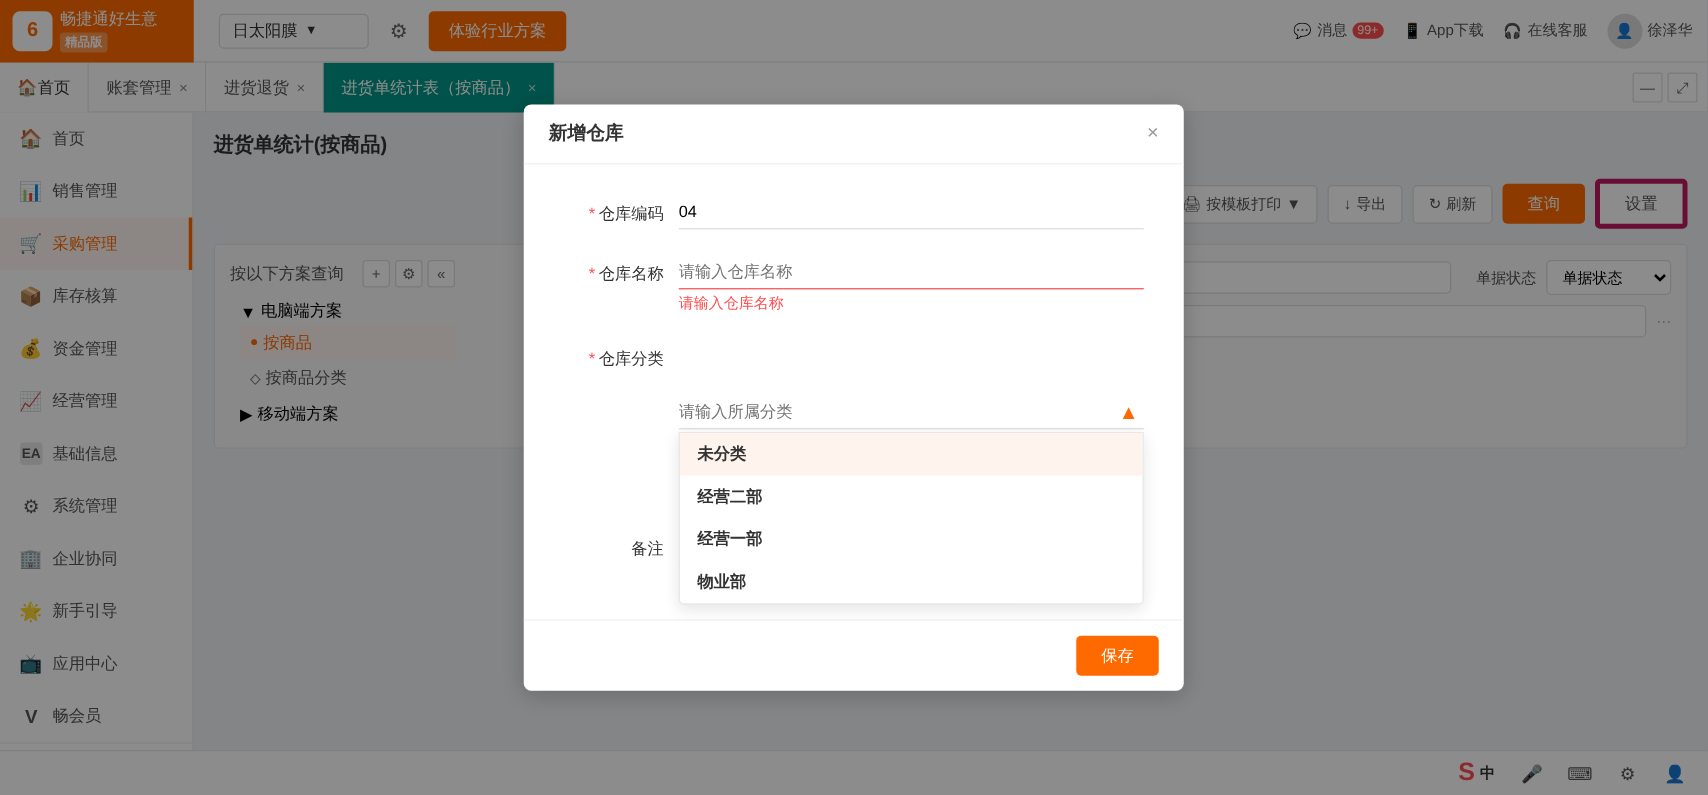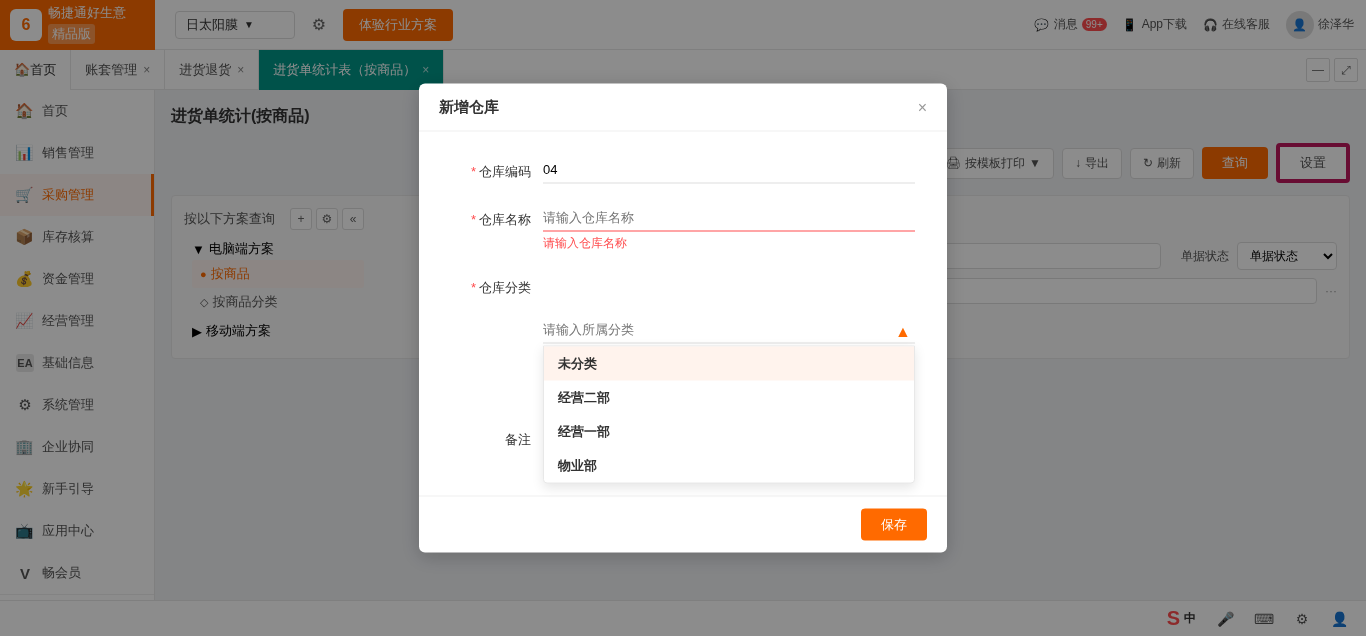--- a/index.html
+++ b/index.html
@@ -27,21 +27,21 @@
     }
     .logo-icon {
       width: 32px; height: 32px;
       background: #fff;
       border-radius: 6px;
       display: flex; align-items: center; justify-content: center;
       color: #ff6a00; font-weight: bold; font-size: 16px;
       margin-right: 6px;
     }
     .logo-text { color: #fff; font-size: 13px; line-height: 1.3; }
-    .logo-badge { font-size: 13px; background: rgba(255,255,255,0.3); padding: 1px 4px; border-radius: 3px; color: #fff; margin-top: 2px; display: inline-block; }
+    .logo-badge { font-size: 10px; background: rgba(255,255,255,0.3); padding: 1px 4px; border-radius: 3px; color: #fff; margin-top: 2px; display: inline-block; font-weight: bold; }
 
     .store-selector {
       display: flex; align-items: center;
       border: 1px solid #ddd; border-radius: 4px;
       padding: 4px 10px; margin-left: 20px; cursor: pointer;
       background: #fff; min-width: 120px; text-align: right;
     }
     .store-selector span { color: #333; margin-right: 6px; }
     .chevron-down { color: #999; font-size: 10px; }
 
@@ -178,21 +178,20 @@
 
     
     .query-panel {
       display: flex;
       gap: 28px;
       background: #f9f9f9;
       border: 1px solid #e8e8e8;
       border-radius: 4px;
       padding: 12px;
       margin-bottom: 12px;
-      align-items: center;
     }
     .query-sidebar {
       width: 180px; flex-shrink: 0;
     }
     .query-sidebar-header {
       display: flex; align-items: center; justify-content: space-between;
       margin-bottom: 8px; color: #555; font-size: 13px;
     }
     .query-sidebar-header-actions { display: flex; gap: 4px; }
     .qs-btn { width: 22px; height: 22px; display: flex; align-items: center; justify-content: center; cursor: pointer; color: #666; border: 1px solid #ddd; border-radius: 3px; font-size: 12px; background: #fff; }

